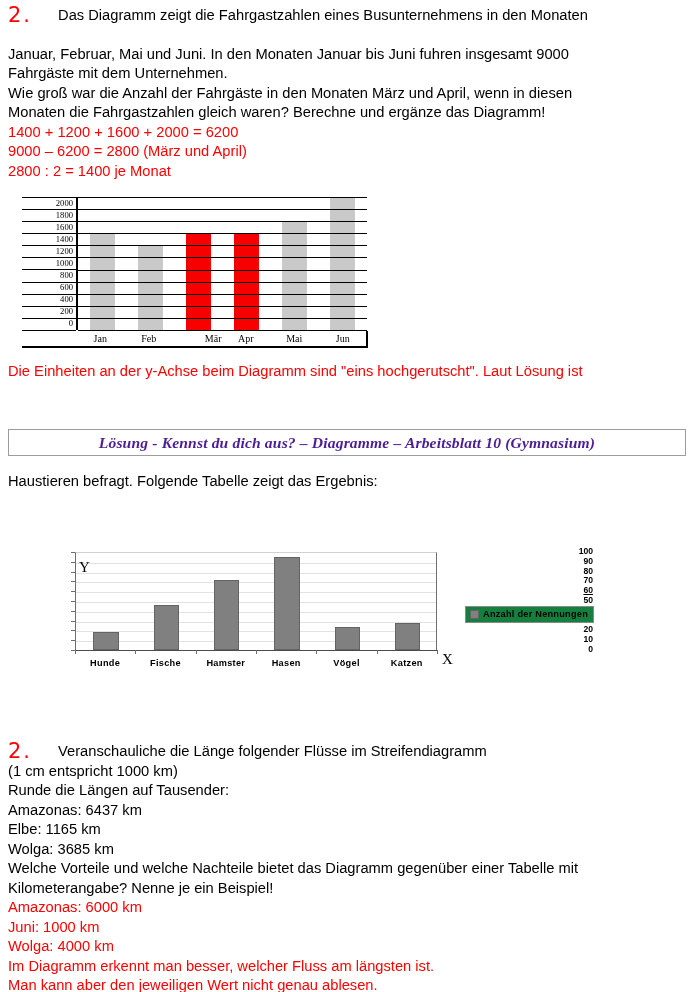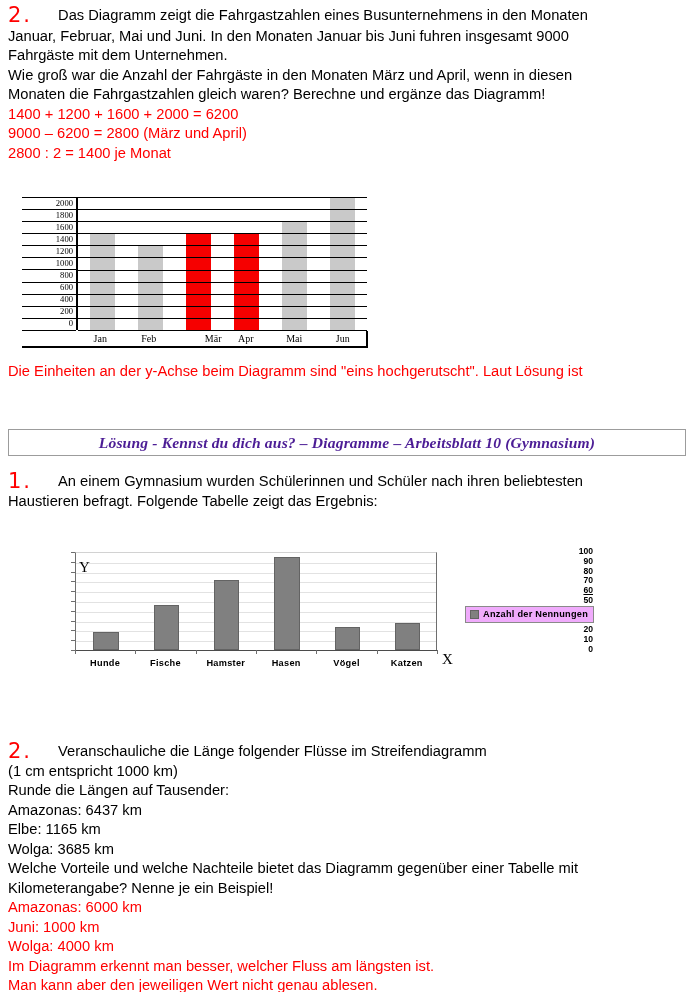--- a/index.html
+++ b/index.html
@@ -26,21 +26,21 @@
     font-size: 21px;
     line-height: 19px;
     letter-spacing: 2px;
     vertical-align: -2px;
   }
   .para { margin: 0; }
   .indent { display: inline-block; width: 26px; }
 
   
   #top-text { position: absolute; left: 8px; top: 6px; width: 680px; }
-  #top-text .l1 { margin-bottom: 1px; }
+  #top-text .l1 { margin-bottom: 19px; }
 
   
   #bus-chart {
     position: absolute;
     left: 22px;
     top: 197px;
     width: 345px;
     height: 151px;
   }
   #bus-chart .chart-inner {
@@ -256,21 +256,21 @@
     font-family: "Liberation Serif", serif;
     font-size: 15px;
     line-height: 15px;
     color: #000;
   }
   #pets-legend {
     position: absolute;
     left: 418px;
     top: 54px;
     border: 1.1px solid #8a8a8a;
-    background: #f0abfc;
+    background: #15803d;
     padding: 2px 5px 3px 4px;
     display: flex;
     align-items: center;
     gap: 4px;
     box-sizing: border-box;
   }
   #pets-legend .swatch {
     width: 7px;
     height: 7px;
     background: #808080;
@@ -386,21 +386,20 @@
 
   <div id="bus-note" class="blk">
     <p class="para red">Die Einheiten an der y-Achse beim Diagramm sind "eins hochgerutscht". Laut Lösung ist</p>
   </div>
 
   <div id="banner">
     <span class="bt">Lösung - Kennst du dich aus? – Diagramme – Arbeitsblatt 10 (Gymnasium)</span>
   </div>
 
   <div id="sec1-text" class="blk">
-    <p class="para l1"><span class="qnum">1.</span><span class="indent"></span><span>An einem Gymnasium wurden Schülerinnen und Schüler nach ihren beliebtesten</span></p>
     <p class="para">Haustieren befragt. Folgende Tabelle zeigt das Ergebnis:</p>
   </div>
 
   <div id="pets-chart">
     <div id="pets-yticks">
         <div class="pytick-label" style="top: -5px;">100</div>
         <div class="pytick-mark" style="top: 0px;"></div>
         <div class="pytick-label" style="top: 4.8px;">90</div>
         <div class="pytick-mark" style="top: 9.8px;"></div>
         <div class="pytick-label" style="top: 14.6px;">80</div>

